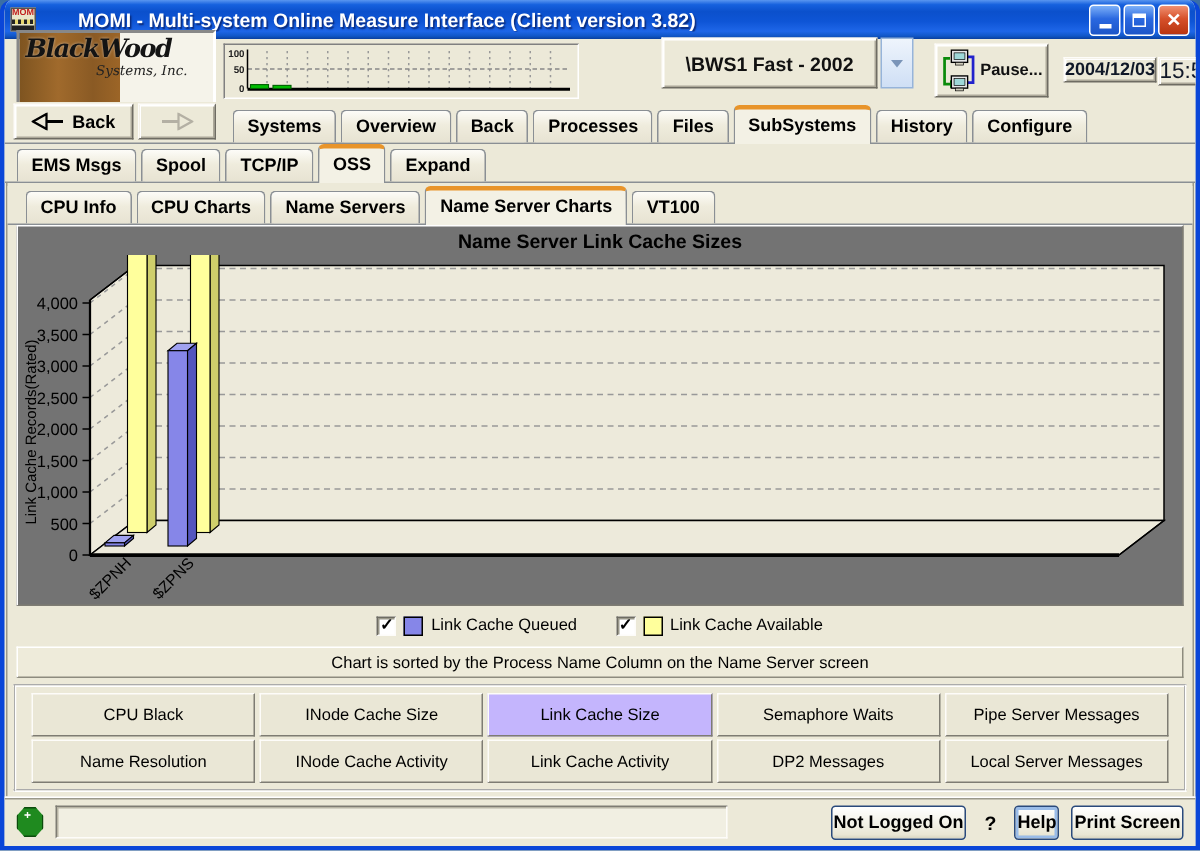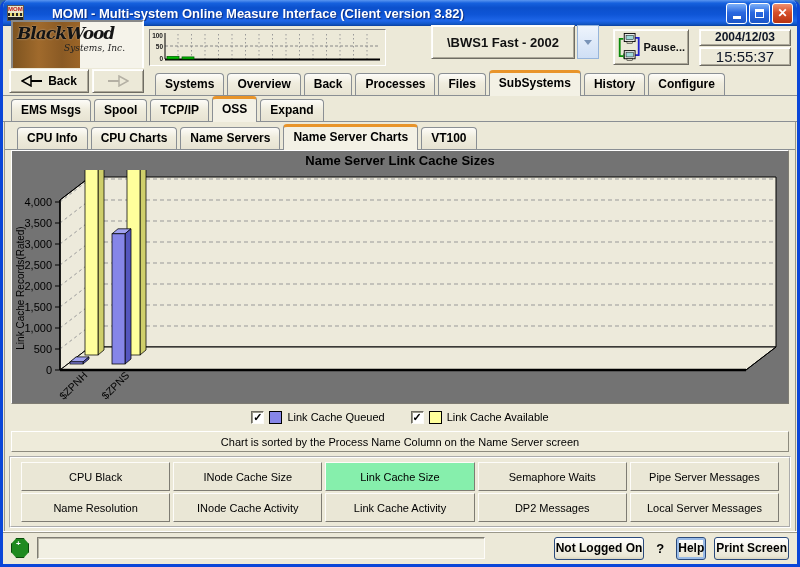--- a/index.html
+++ b/index.html
@@ -44,21 +44,21 @@
   .spacer{ flex:1; }
   .combo{ display:flex; margin-right:14px; height:44px;padding-left:19px; }
   .combo-main{ width:144px; height:34px; display:flex; align-items:center; justify-content:center;
     font-weight:bold; font-size:13px; color:#111; }
   .combo-arrow{ width:22px; height:34px; background:linear-gradient(180deg,#eef4fc,#cfdff5);
     border:1px solid #96b4da; display:flex; align-items:center; justify-content:center; margin-left:2px; }
   .combo-arrow .tri{ width:0; height:0; border-left:4px solid transparent; border-right:4px solid transparent;
     border-top:5px solid #7a94b8; }
   .pause-btn{ width:76px; height:36px; display:flex; align-items:center; gap:2px; padding:1px 3px; margin-right:10px; }
   .pause-btn .lbl{ font-weight:bold; font-size:11px; color:#111; }
-  .datetime{ width:92px; display:flex; flex-direction:column; gap:1px; }
+  .datetime{ width:82px; display:flex; flex-direction:row; gap:1px; }
   .date-box{ height:17px; display:flex; align-items:center; justify-content:center;
     font-weight:bold; font-size:12px; color:#101828; }
   .time-box{ height:19px; display:flex; align-items:center; justify-content:center;
     font-size:15px; color:#101828; }
 
   
   .tabrow{ display:flex; align-items:flex-end; gap:3px; border-bottom:1px solid #8a8f94; background:#ece9d8; padding:0 0 0 6px; }
   .row1{ height:28px; flex:0 0 28px; }
   .row2{ height:26px; flex:0 0 26px; padding-left:8px; }
   .tab{ background:linear-gradient(180deg,#fdfcf8,#efecdd 45%,#e7e3d2); border:1px solid #8a8f94; border-bottom:none;
@@ -83,21 +83,21 @@
     box-shadow:inset 1px 1px 0 #9a988a; font-size:11px; font-weight:bold; line-height:11px; text-align:center; color:#000; }
   .swatch{ width:13px; height:13px; border:1px solid #000; }
   .legend-label{ font-size:11px; color:#000; }
   .sort-note{ margin:3px 6px 0; height:21px; flex:0 0 21px; border:1px solid; border-color:#fff #8d8b7e #8d8b7e #fff;
     background:#eeebda; display:flex; align-items:center; justify-content:center; font-size:11px; color:#000; }
   .btn-grid-panel{ margin:4px 4px 0; flex:0 0 72px; height:72px; border:2px groove #fff; padding:4px 10px; 
     display:flex; flex-direction:column; gap:2px; }
   .btn-grid-row{ display:flex; gap:3px; flex:1; }
   .grid-btn{ flex:1; display:flex; align-items:center; justify-content:center; font-size:11px; color:#000;
     background:#eae7d6; border:1px solid; border-color:#fdfcf9 #7e7c73 #7e7c73 #fdfcf9; }
-  .grid-btn.active{ background:#86efac;text-align:center; }
+  .grid-btn.active{ background:#c4b5fd;text-align:center; }
 
   
   .statusbar{ height:33px; flex:0 0 33px; display:flex; align-items:center; gap:8px; padding:0 8px; background:#ece9d8;
     border-top:1px solid #fff; box-shadow:inset 0 1px 0 #9a988a; }
   .led{ width:18px; height:20px; background:#1f8a1f; border:1px solid #0c4a0c;
     clip-path:polygon(30% 0,70% 0,100% 30%,100% 70%,70% 100%,30% 100%,0 70%,0 30%); position:relative; }
   .led::after{ content:"+"; position:absolute; left:4px; top:0px; color:#fff; font-size:8px; font-weight:bold; }
   .status-field{ width:448px; height:22px; background:#f1efe2; border:1px solid; border-color:#7e7c73 #fdfcf9 #fdfcf9 #7e7c73;
     box-shadow:inset 1px 1px 0 #b8b5a5; }
   .xpbtn{ height:23px; padding:2px 1px; font-weight:bold; font-size:12px; color:#000; border-radius:3px;

